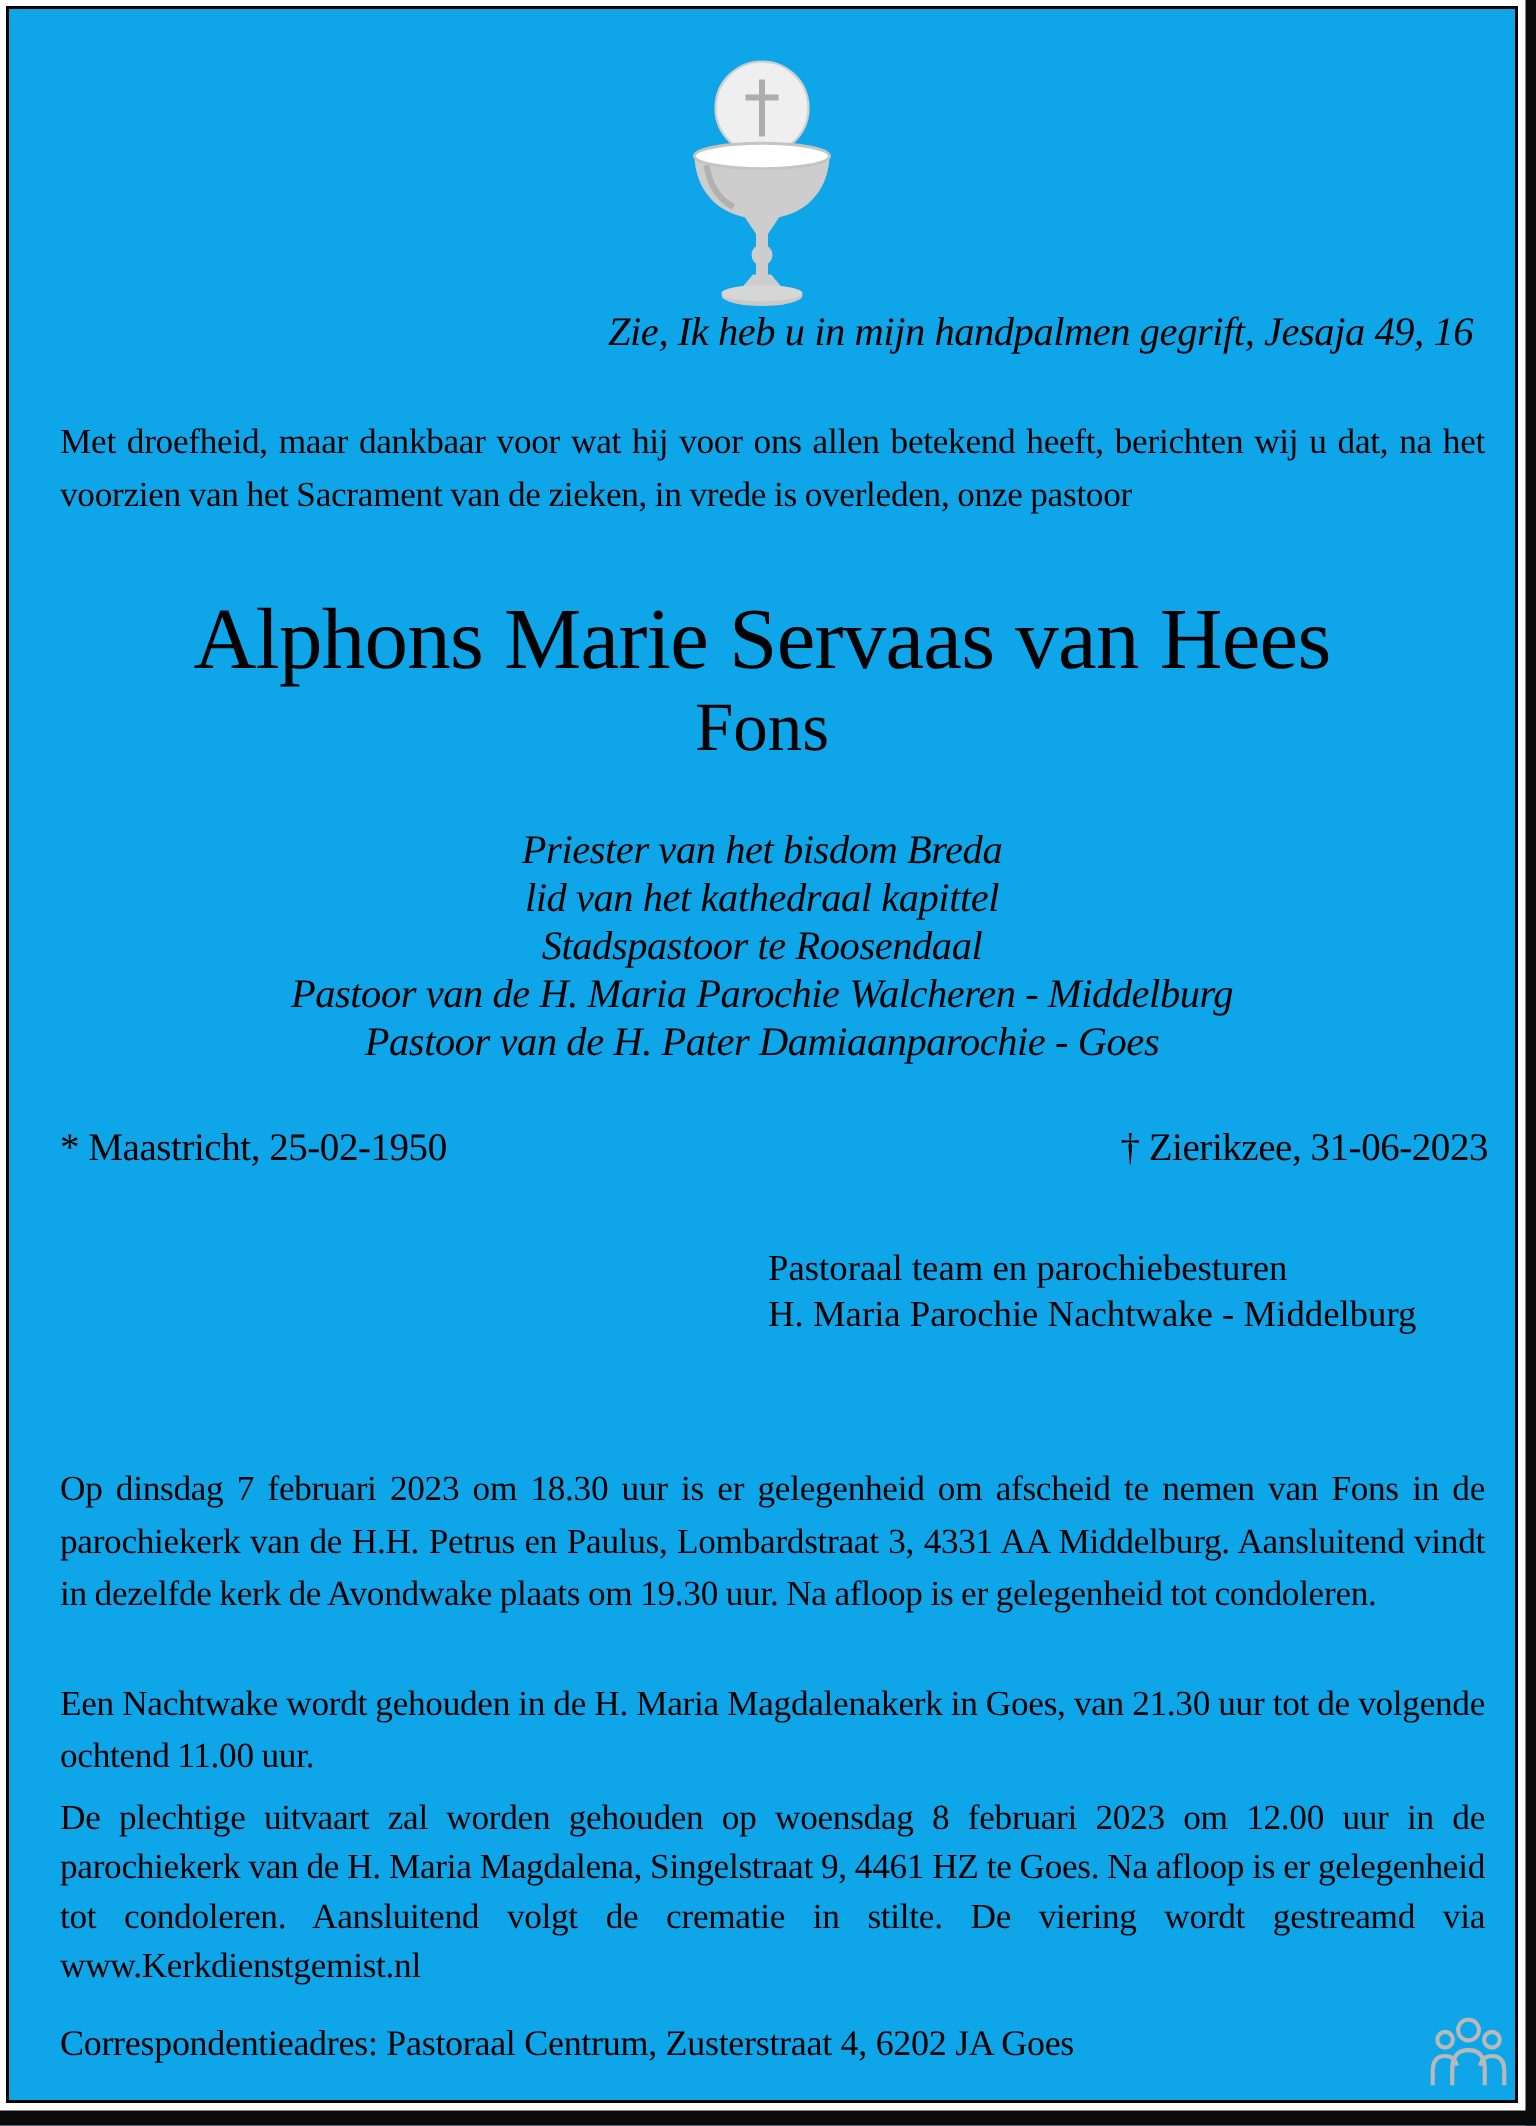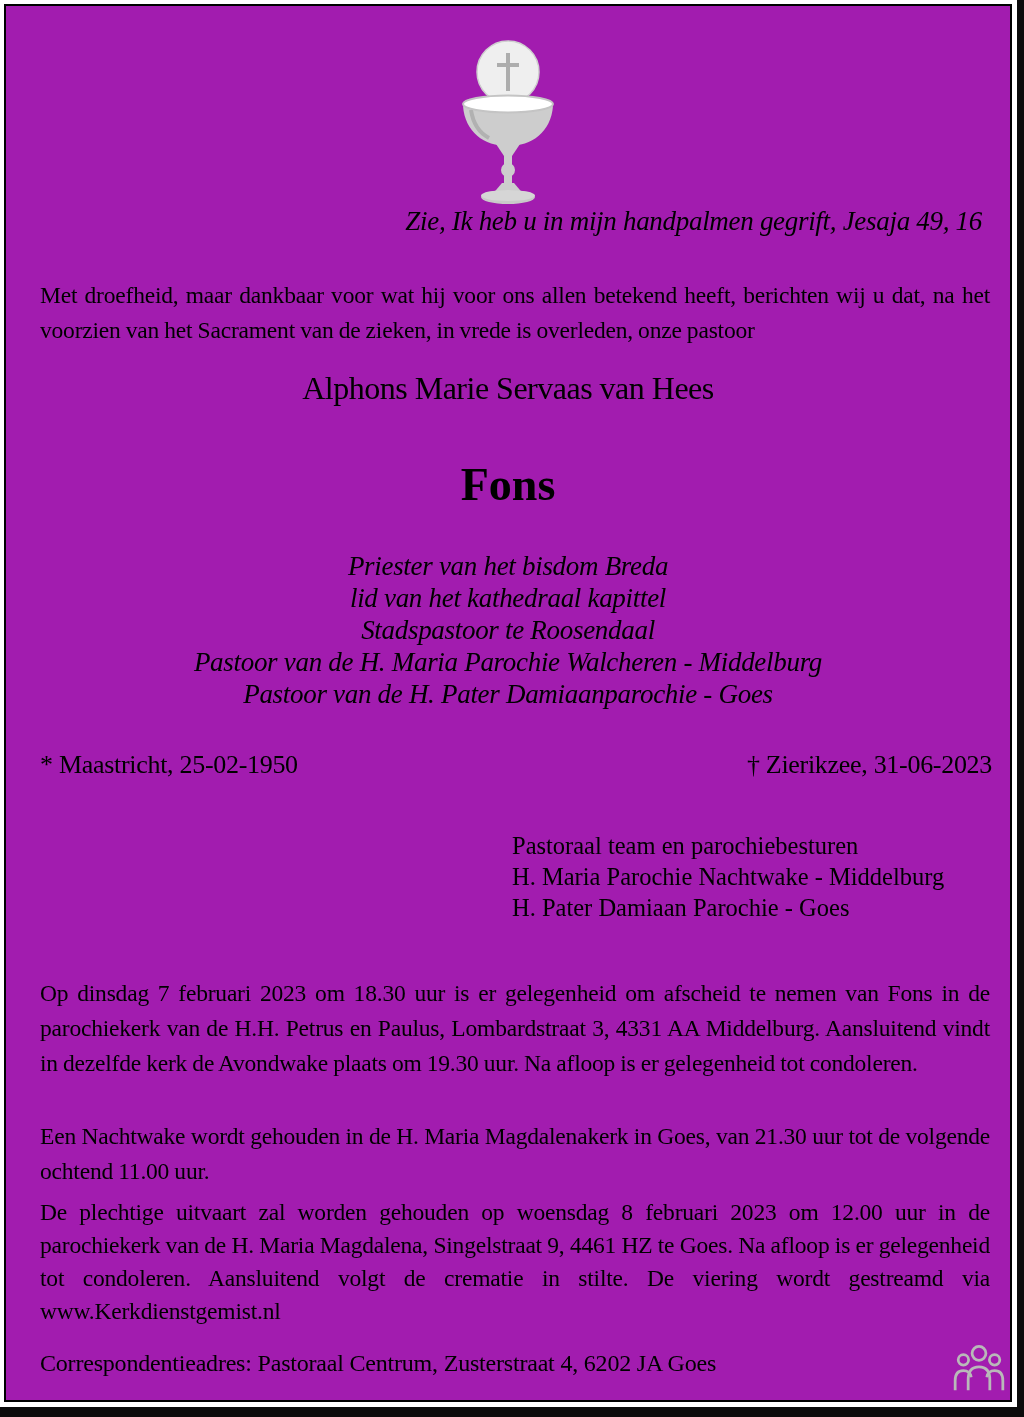--- a/index.html
+++ b/index.html
@@ -9,21 +9,21 @@
     font-family:"Liberation Serif","DejaVu Serif",serif;
     color:#000;
     position:relative;
     overflow:hidden;
   }
   .edge-right { position:absolute; top:0; right:0; width:7px; height:100%; background:#0b0b0b; }
   .edge-bottom { position:absolute; bottom:0; left:0; width:100%; height:10px; background:#0b0b0b; }
   .card {
     position:absolute; left:4px; top:4px;
     width:1004px; height:1394px;
-    background:#a21caf;
+    background:#0ea5e9;
     border:2.5px solid #000;
     box-sizing:content-box;
   }
   .card > * { position:absolute; }
 
   .chalice-wrap { top:32px; left:0; width:100%; text-align:center; }
 
   .quote {
     top:200px; right:28px;
     font-style:italic; font-size:27px; letter-spacing:-0.3px;
@@ -32,27 +32,27 @@
 
   .bodytext {
     left:34px; width:950px;
     font-size:23.5px; line-height:35px;
     letter-spacing:-0.2px; word-spacing:-0.5px;
     text-align:justify; margin:0;
   }
   .intro { top:272px; }
 
   .name {
-    top:364px; left:0; width:100%;
-    text-align:center; font-size:32px; font-weight:normal;
+    top:386px; left:0; width:100%;
+    text-align:center; font-size:58px; font-weight:normal;
     letter-spacing:-0.5px; margin:0;
   }
   .nickname {
     top:452px; left:0; width:100%;
-    text-align:center; font-size:46px; font-weight:bold; margin:0;
+    text-align:center; font-size:46px; font-weight:normal; margin:0;
   }
 
   .titles {
     top:544px; left:0; width:100%;
     text-align:center; font-style:italic;
     font-size:27px; line-height:32px; letter-spacing:-0.3px;
   }
 
   .dates {
     top:744px; left:34px; width:952px;
@@ -118,21 +118,20 @@
   </div>
 
   <div class="dates">
     <span>* Maastricht, 25-02-1950</span>
     <span>† Zierikzee, 31-06-2023</span>
   </div>
 
   <div class="team">
     <div>Pastoraal team en parochiebesturen</div>
     <div>H. Maria Parochie Nachtwake - Middelburg</div>
-    <div>H. Pater Damiaan Parochie - Goes</div>
   </div>
 
   <p class="bodytext p1">Op dinsdag 7 februari 2023 om 18.30 uur is er gelegenheid om afscheid te nemen van Fons in de parochiekerk van de H.H. Petrus en Paulus, Lombardstraat 3, 4331 AA Middelburg. Aansluitend vindt in dezelfde kerk de Avondwake plaats om 19.30 uur. Na afloop is er gelegenheid tot condoleren.</p>
   <p class="bodytext p2">Een Nachtwake wordt gehouden in de H. Maria Magdalenakerk in Goes, van 21.30 uur tot de volgende ochtend 11.00 uur.</p>
   <p class="bodytext p3">De plechtige uitvaart zal worden gehouden op woensdag 8 februari 2023 om 12.00 uur in de parochiekerk van de H. Maria Magdalena, Singelstraat 9, 4461 HZ te Goes. Na afloop is er gelegenheid tot condoleren. Aansluitend volgt de crematie in stilte. De viering wordt gestreamd via www.Kerkdienstgemist.nl</p>
 
   <p class="correspondence">Correspondentieadres: Pastoraal Centrum, Zusterstraat 4, 6202 JA Goes</p>
 
   <div class="people-wrap">
     <svg width="52" height="47" viewBox="0 0 60 54" aria-hidden="true">

